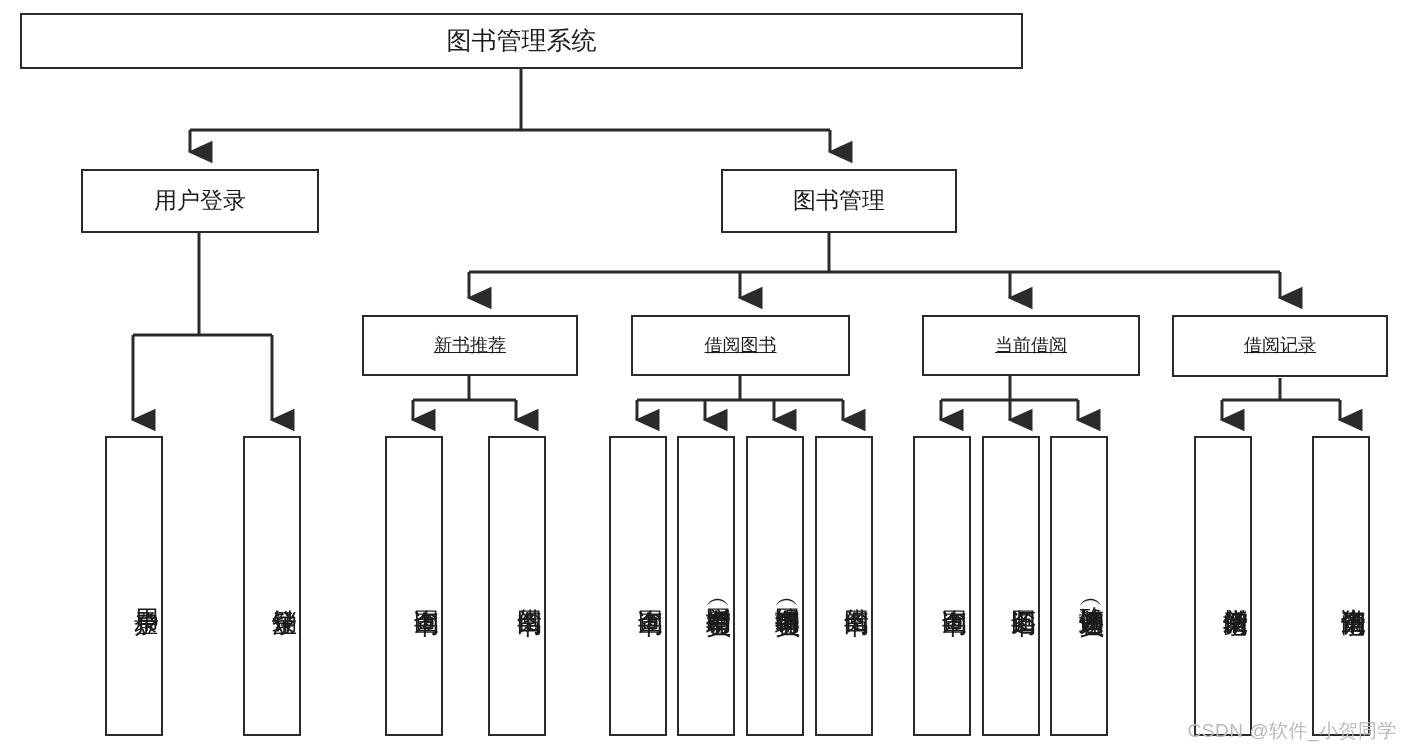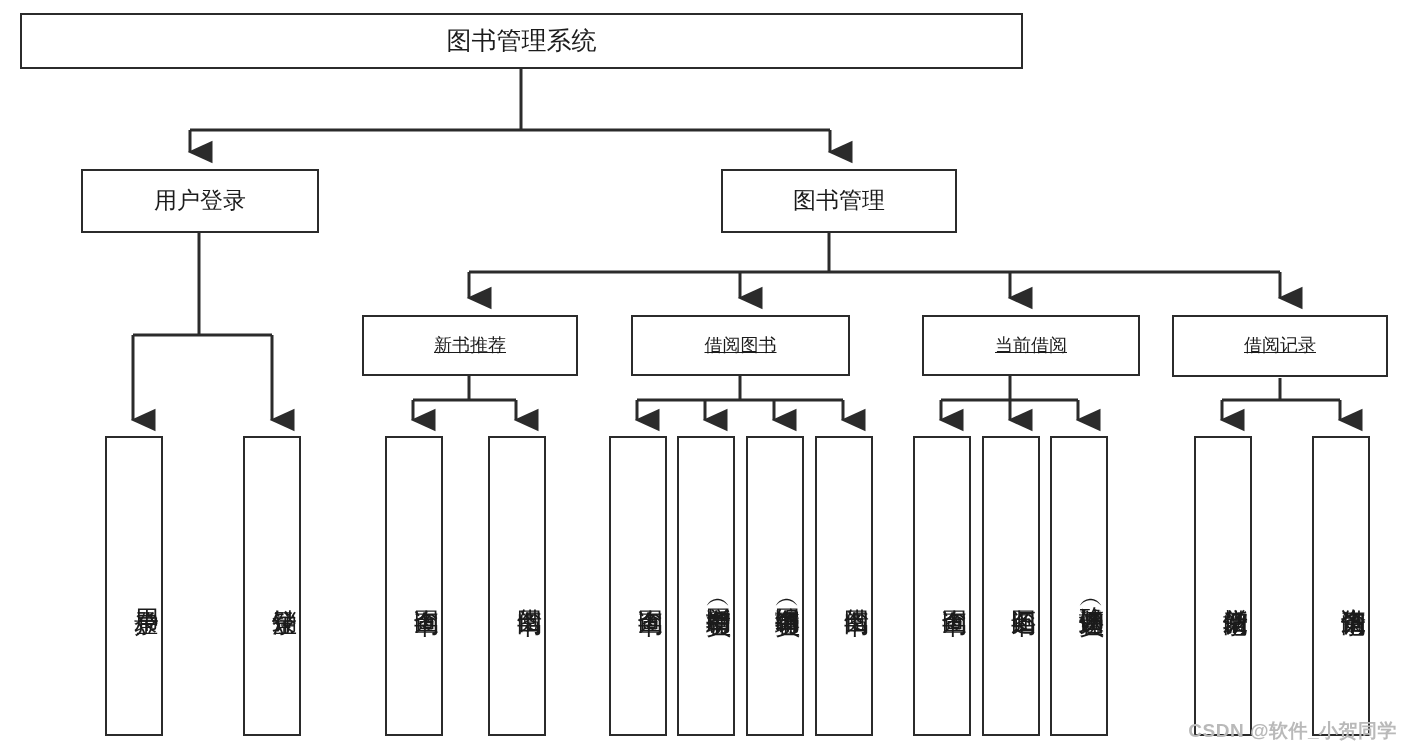--- a/index.html
+++ b/index.html
@@ -57,21 +57,20 @@
   }
   .watermark{
     position:absolute;
     right:8px;
     bottom:3px;
     font-size:19px;
     color:#b9b9b9;
     letter-spacing:0.5px;
     user-select:none;
     white-space:nowrap;
-    font-weight:bold;
   }
 </style>
 </head>
 <body>
 
 <div id="diagram-root">
 
   <svg id="connectors" viewBox="0 0 1405 747" xmlns="http://www.w3.org/2000/svg">
     <defs>
       <marker id="arrow" viewBox="0 0 12 12" refX="6" refY="10" markerWidth="9" markerHeight="9" orient="auto-start-reverse">

